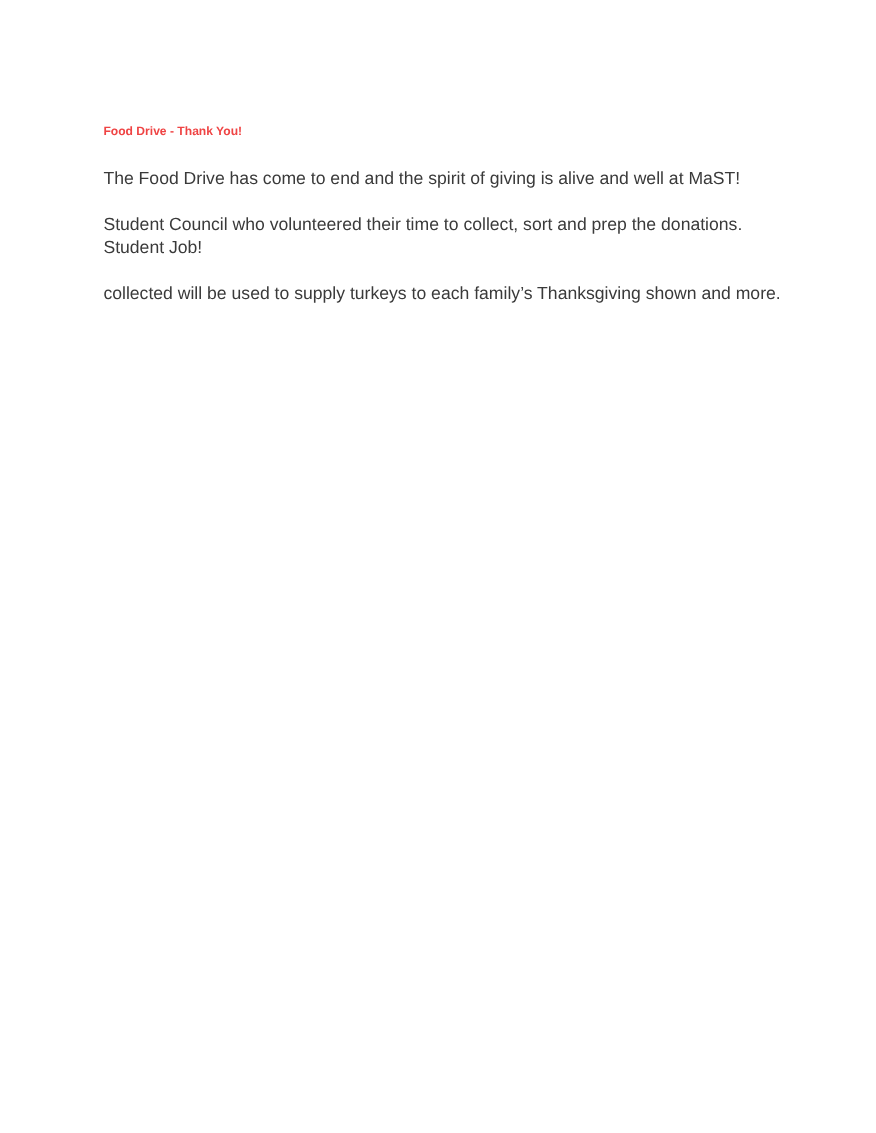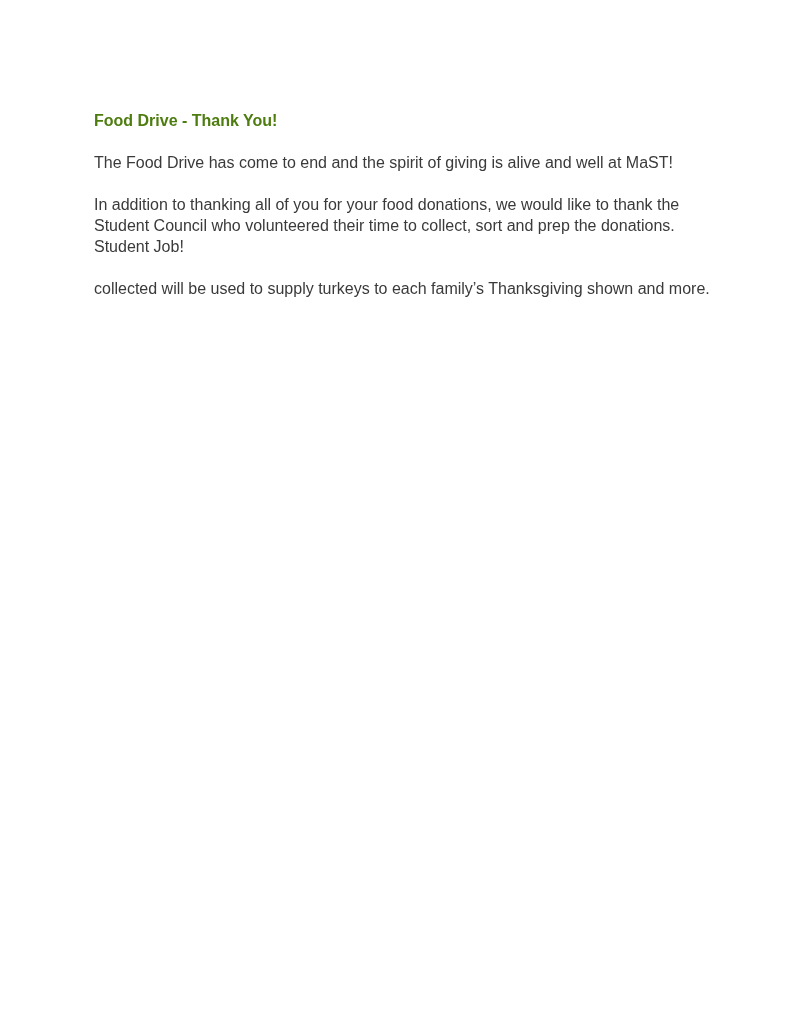--- a/index.html
+++ b/index.html
@@ -16,24 +16,24 @@
       color: #3a3a3a;
     }
     .page {
       position: absolute;
       left: 94px;
       top: 110px;
       width: 620px;
     }
     .title {
       font-weight: bold;
-      font-size: 16px;
+      font-size: 11px;
       line-height: 21px;
       margin: 0 0 21px 0;
-      color: #4d7c0f;
+      color: #ef4444;
     }
     .para {
       font-size: 16px;
       line-height: 21px;
       margin: 0 0 21px 0;
       white-space: normal;
     }
     .line {
       display: block;
       white-space: nowrap;
@@ -44,21 +44,20 @@
 
 <div class="page">
   <div class="title">Food Drive - Thank You!</div>
 
   <p class="para">
     <span class="line">The Food Drive has come to end and the spirit of giving is alive and well at MaST!</span>
   </p>
 
 
   <p class="para">
-    <span class="line">In addition to thanking all of you for your food donations, we would like to thank the</span>
     <span class="line">Student Council who volunteered their time to collect, sort and prep the donations.</span>
     <span class="line">Student Job!</span>
   </p>
 
   <p class="para">
     <span class="line">collected will be used to supply turkeys to each family’s Thanksgiving shown and more.</span>
   </p>
 </div>
 
 </body></html>

